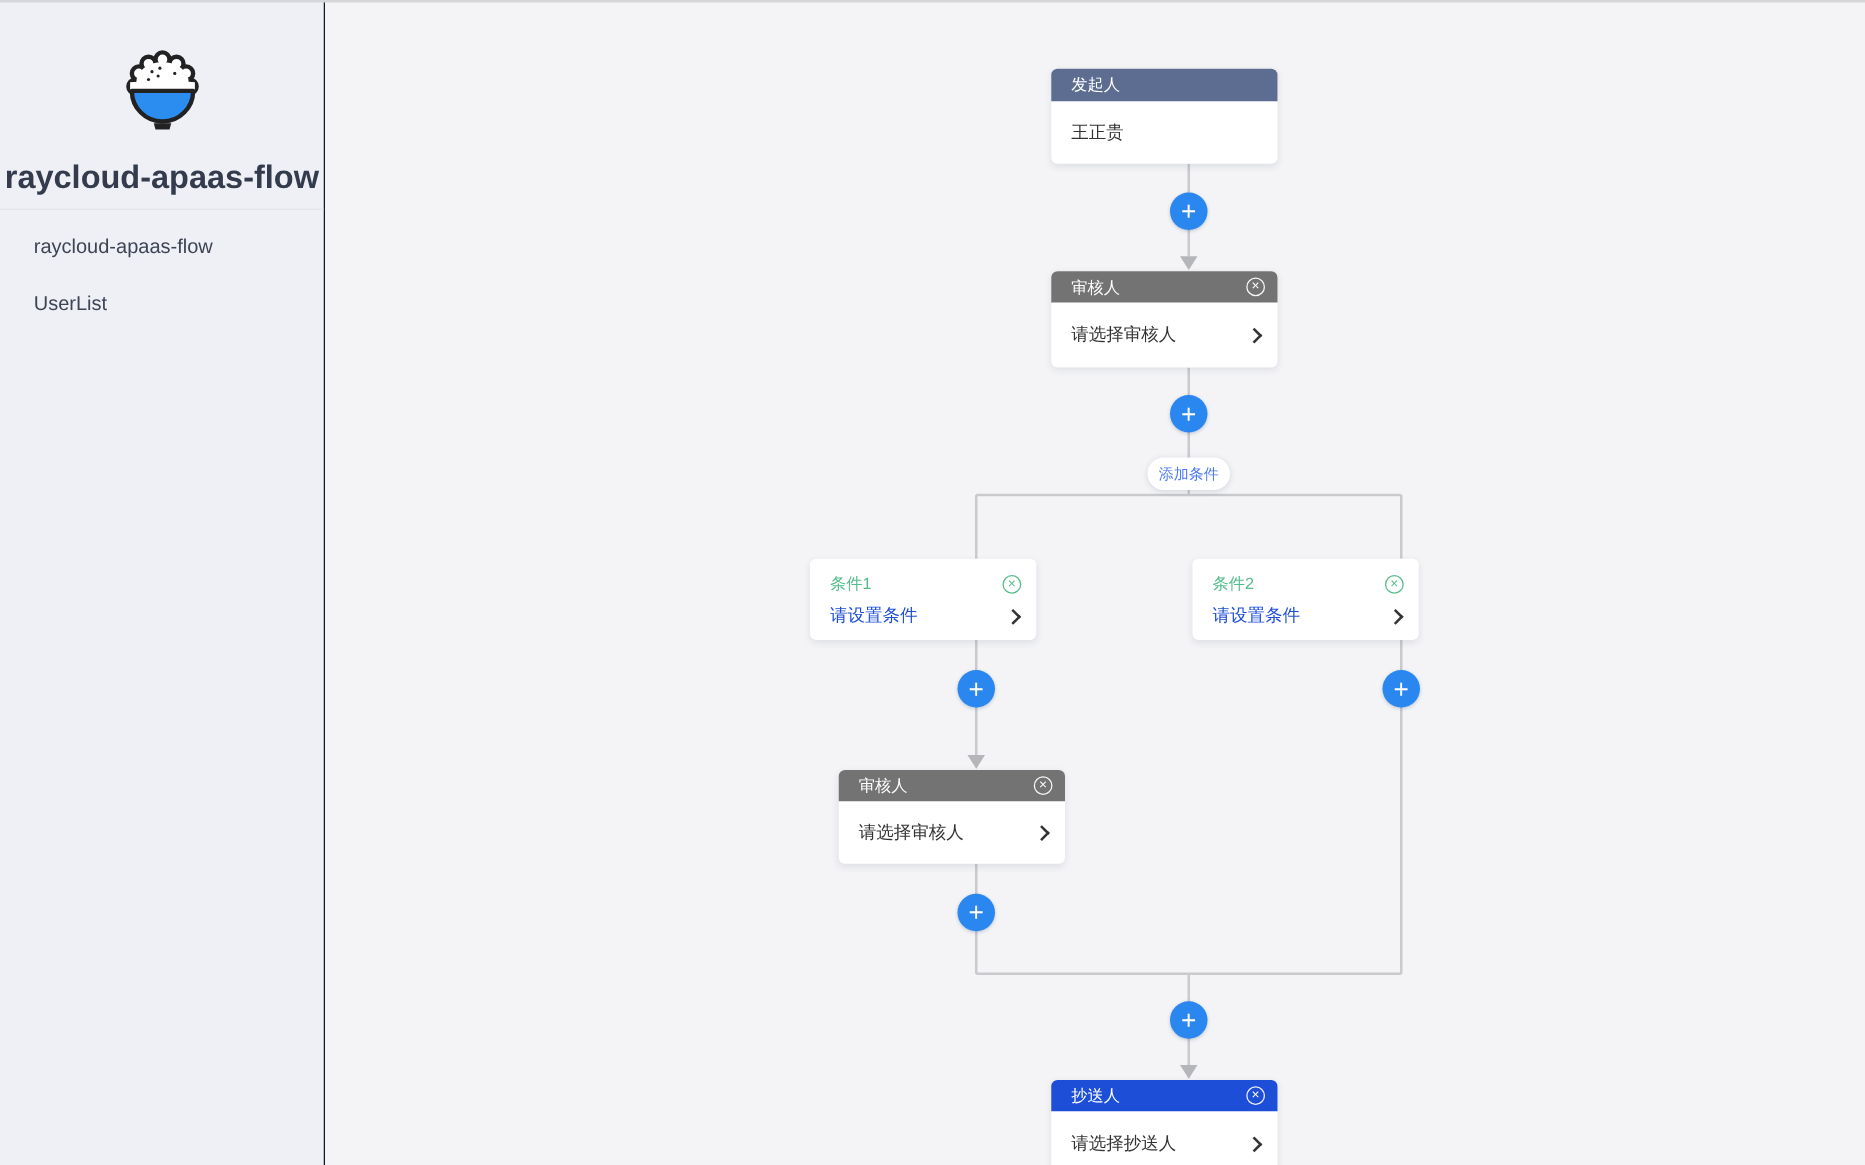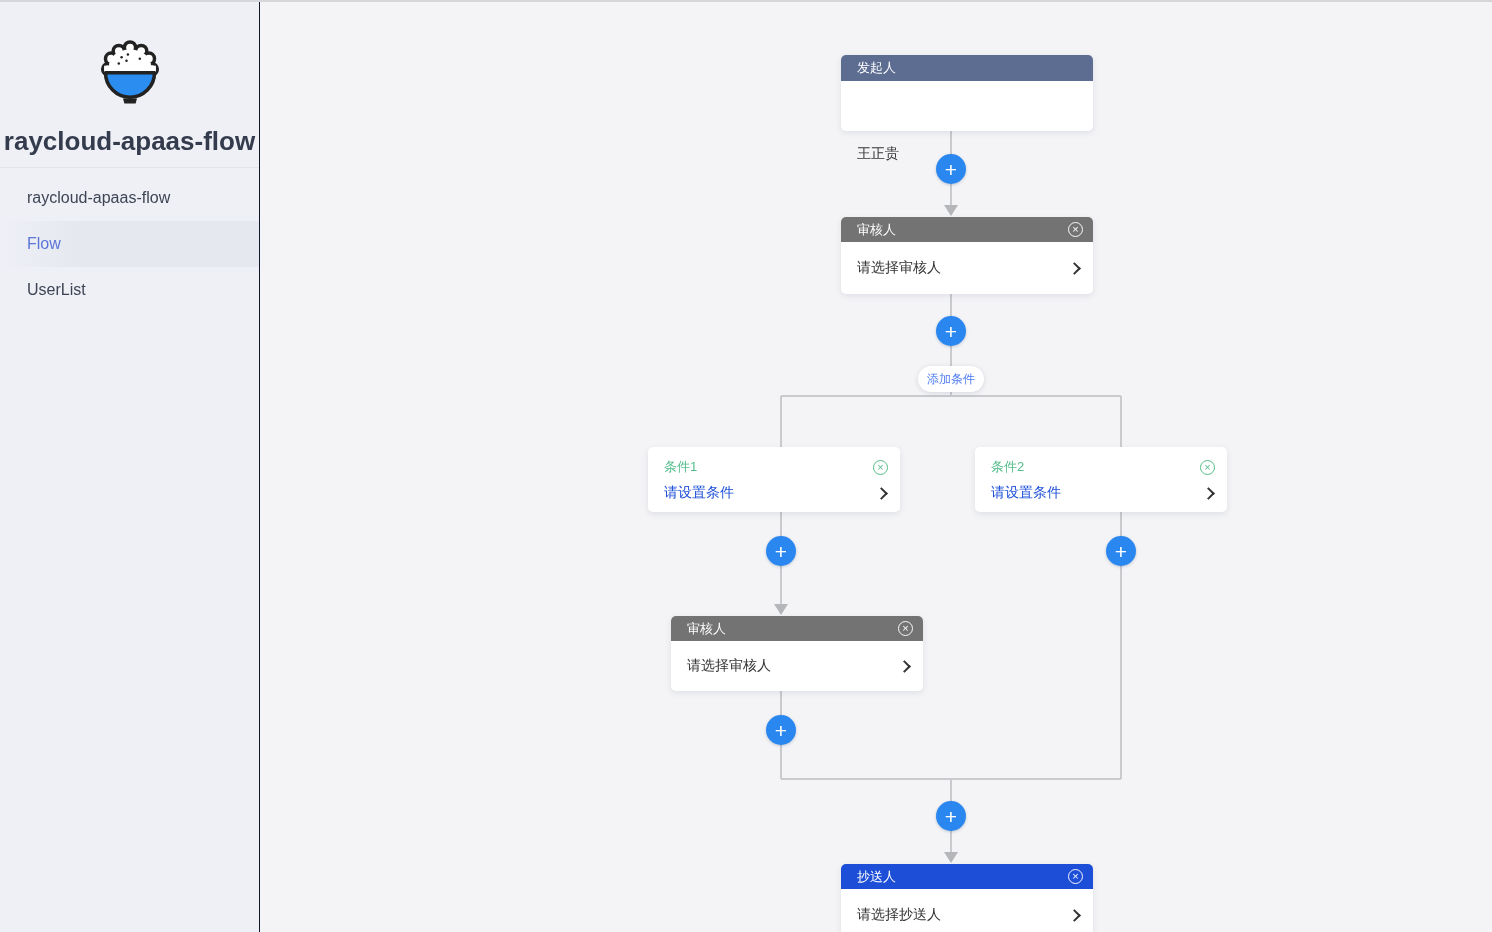--- a/index.html
+++ b/index.html
@@ -17,21 +17,21 @@
   .title-divider { position:absolute; top:167px; left:0; width:100%; height:1px; background:#e2e4ea; }
   .menu { position:absolute; top:175px; left:0; width:100%; }
   .menu-item { height:46px; line-height:46px; padding-left:27px; font-size:16px;
                color:#3d4454; cursor:pointer; }
   .menu-item.active { background:linear-gradient(90deg,#eef0f6 0%,#e5e8ef 30%,#e5e8ef 100%);
                       color:#5a74d8; }
 
   
   svg.connectors { position:absolute; left:0; top:0; z-index:1; pointer-events:none; }
 
-  .card { position:absolute; width:252px; background:#fff; border-radius:5px;
+  .card { position:absolute; width:181px; background:#fff; border-radius:5px;
           box-shadow:0 2px 6px rgba(30,50,90,.10); z-index:2; }
   .card-header { height:25px; border-radius:5px 5px 0 0; display:flex; align-items:center;
                  justify-content:space-between; padding:0 10px 0 16px;
                  color:#fff; font-size:13px; }
   .hdr-start { background:#5d6d92; height:26px; }
   .hdr-approver { background:#737373; }
   .hdr-cc { background:#1d4ed8; }
   .card-body { display:flex; align-items:center; justify-content:space-between;
                padding:0 14px 0 16px; cursor:pointer; }
   .body-text { font-size:14px; color:#333; }
@@ -97,21 +97,20 @@
 
         <path d="M15 52 A35 35 0 0 0 85 52 L15 52 Z" fill="#2b8df0" stroke="#222222" stroke-width="5" stroke-linejoin="round"></path>
 
         <path d="M40 89 L60 89 L58 96 L42 96 Z" fill="#222222"></path>
       </svg>
     </div>
     <div class="app-title">raycloud-apaas-flow</div>
     <div class="title-divider"></div>
     <div class="menu">
       <div class="menu-item">raycloud-apaas-flow</div>
-      <div class="menu-item active">Flow</div>
       <div class="menu-item">UserList</div>
     </div>
   </div>
 
   <svg class="connectors" width="1492" height="932" viewBox="0 0 1492 932">
     <g stroke="#c9cace" stroke-width="2" fill="none">
       <path d="M951 131 V205"></path>
       <path d="M951 294 V396"></path>
       <path d="M781 396 H1121"></path>
       <path d="M781 396 V447"></path>
@@ -126,21 +125,21 @@
       <path d="M944 205 L958 205 L951 216 Z"></path>
       <path d="M774 604 L788 604 L781 615 Z"></path>
       <path d="M944 852 L958 852 L951 863 Z"></path>
     </g>
   </svg>
 
   <div class="card" style="left:841px; top:55px; height:76px;">
     <div class="card-header hdr-start">
       <span>发起人</span>
     </div>
-    <div class="card-body" style="height:50px;margin-top:48px;">
+    <div class="card-body" style="height:50px;">
       <span class="body-text">王正贵</span>
     </div>
   </div>
 
   <div class="plus-btn" style="left:936px; top:154px;">
     <span>+</span>
   </div>
 
   <div class="card" style="left:841px; top:217px; height:77px;">
     <div class="card-header hdr-approver">
@@ -169,21 +168,21 @@
       <span class="close-btn green">
         <span>×</span>
       </span>
     </div>
     <div class="cond-bottom">
       <span class="body-text placeholder">请设置条件</span>
       <span class="chevron"></span>
     </div>
   </div>
 
-  <div class="card cond-card" style="left:975px; top:447px;">
+  <div class="card cond-card" style="left:954px; top:447px;">
     <div class="cond-top">
       <span class="cond-title">条件2</span>
       <span class="close-btn green">
         <span>×</span>
       </span>
     </div>
     <div class="cond-bottom">
       <span class="body-text placeholder">请设置条件</span>
       <span class="chevron"></span>
     </div>

